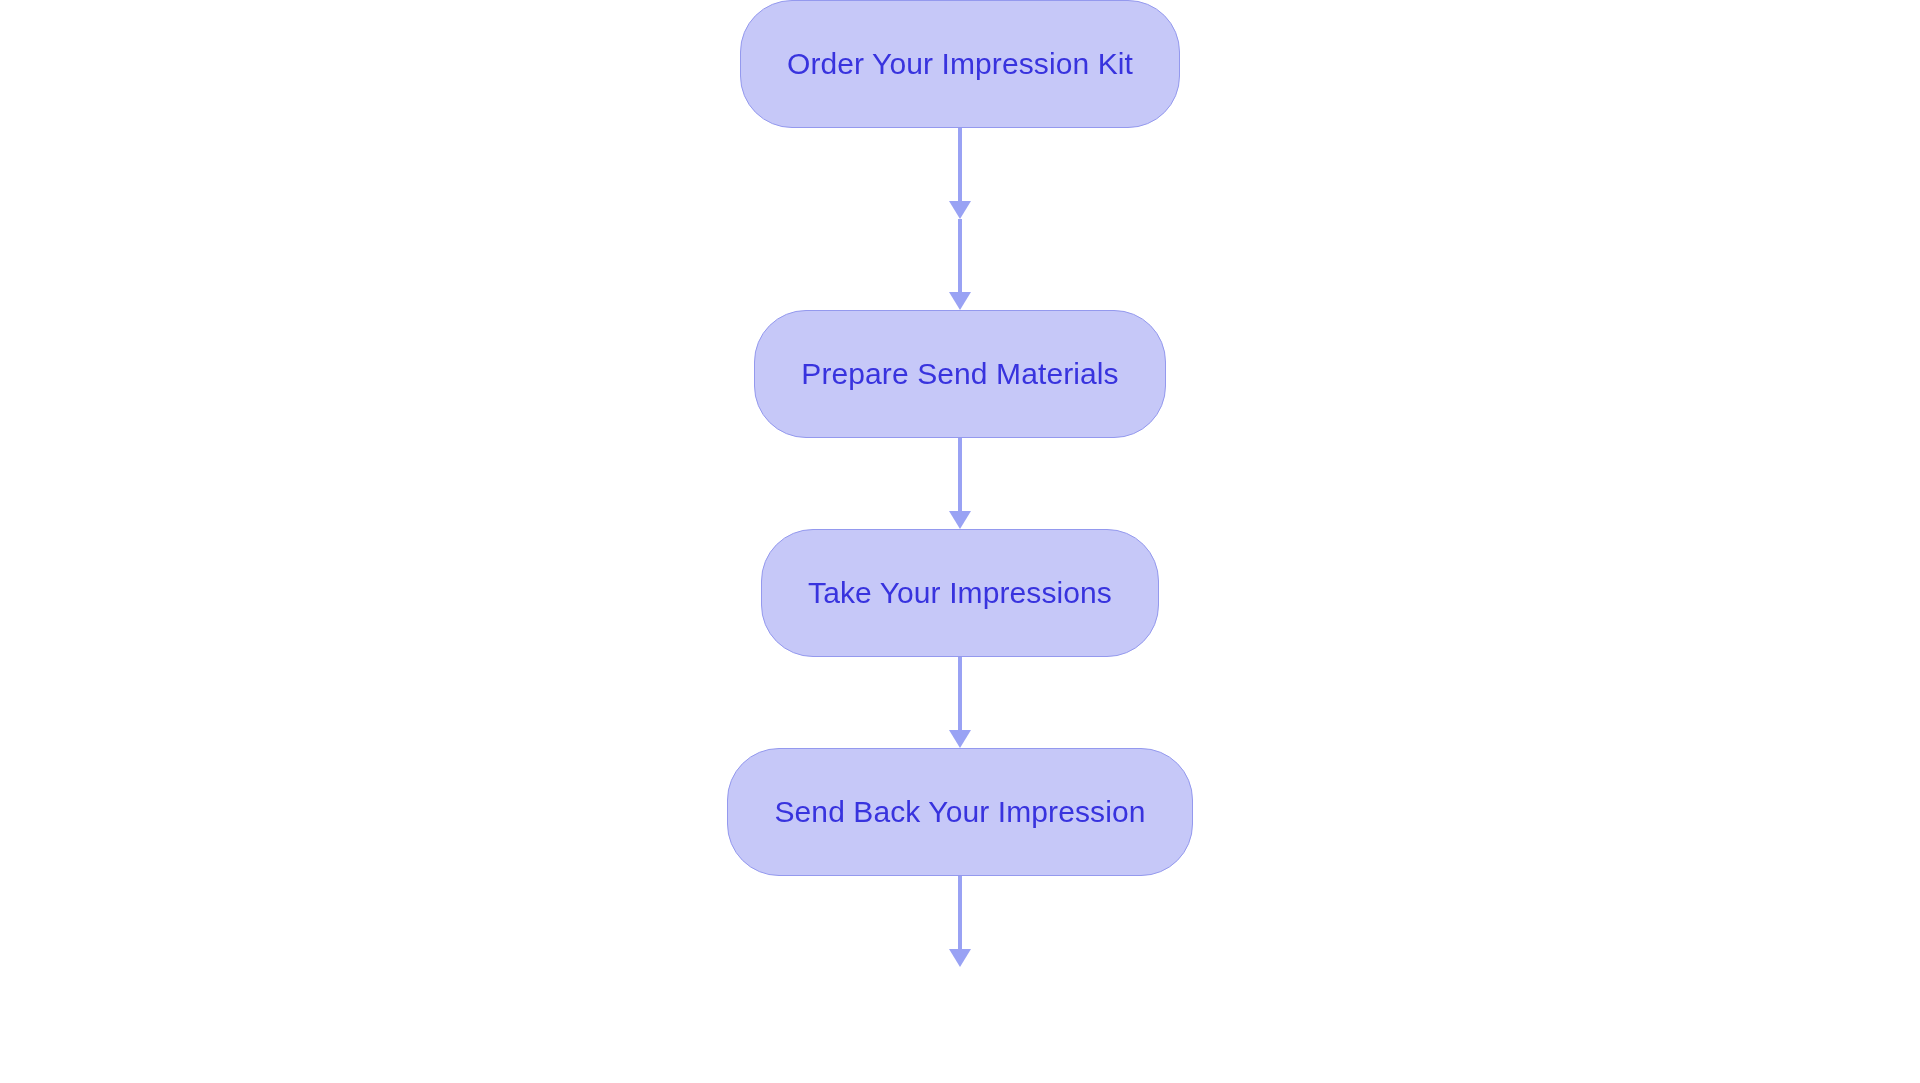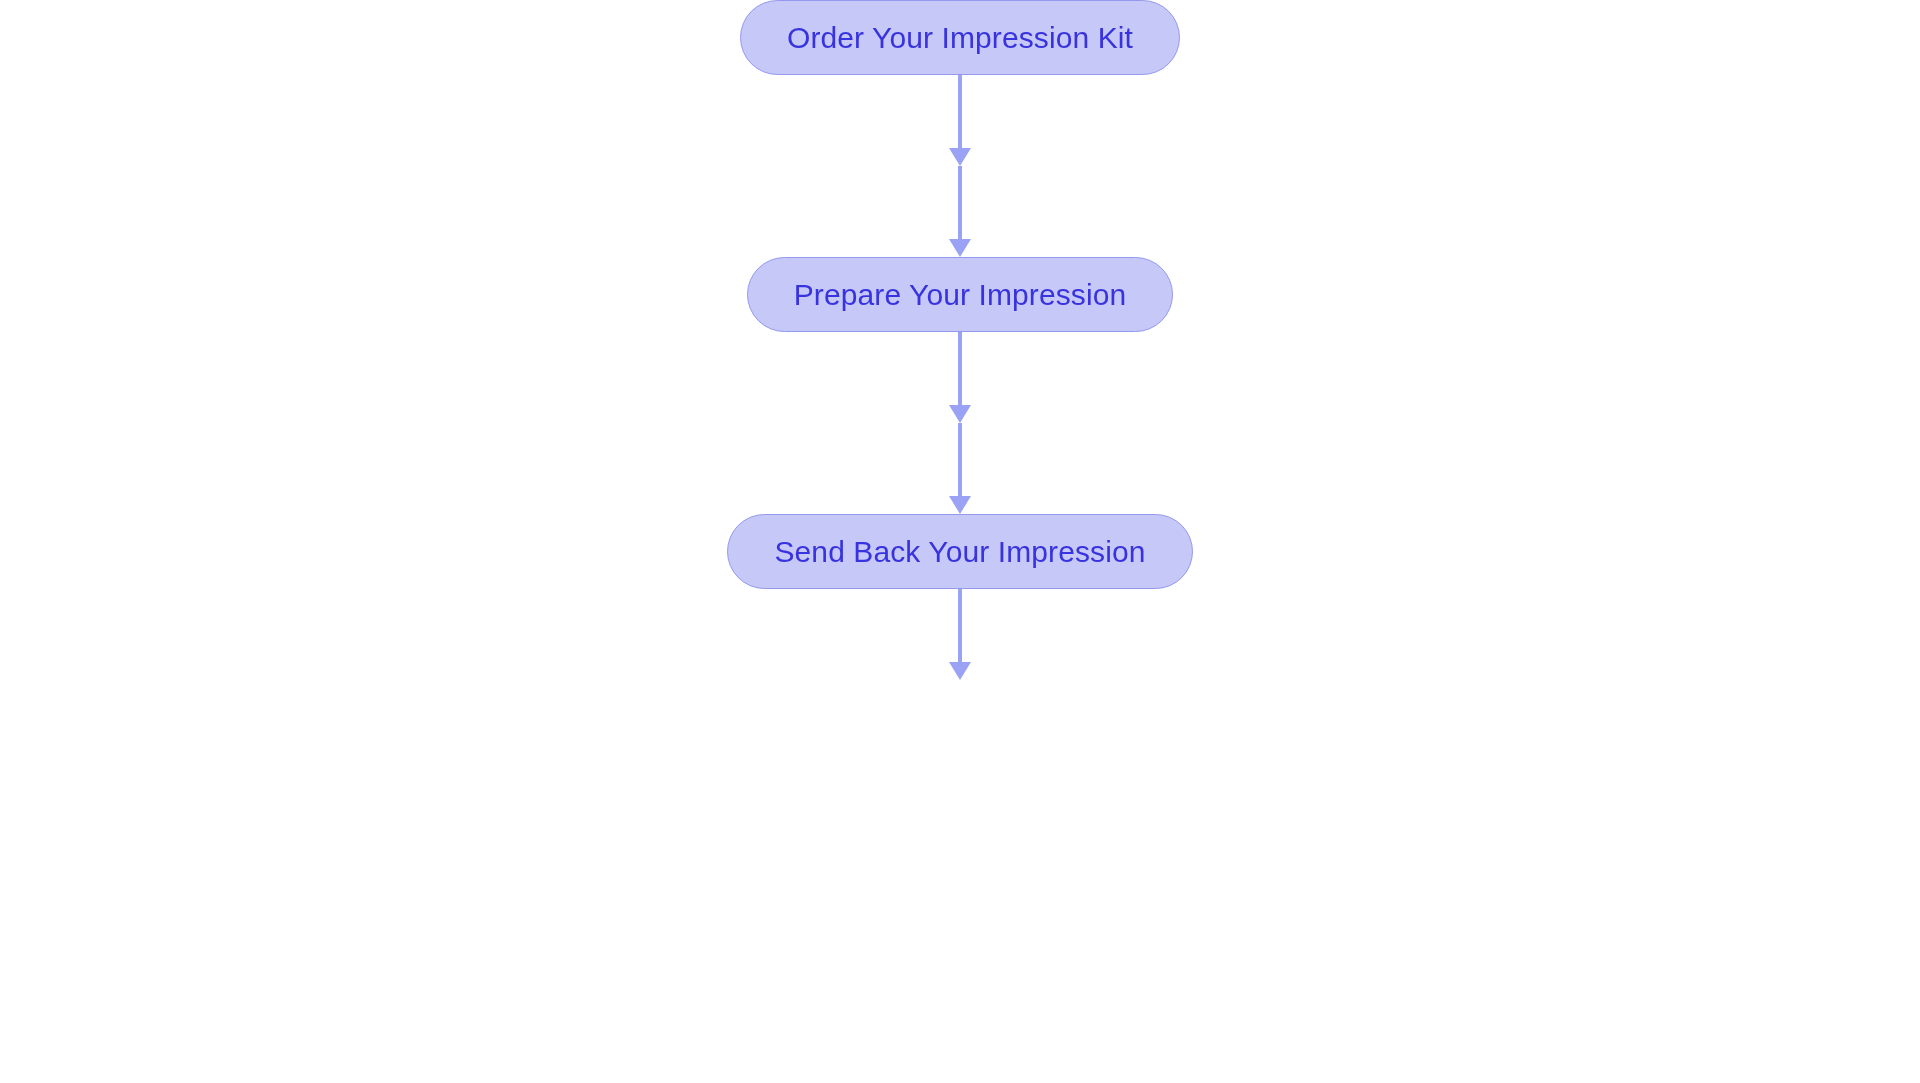--- a/index.html
+++ b/index.html
@@ -28,21 +28,21 @@
     width: 1920px;
     height: 1083px;
     display: flex;
     flex-direction: column;
     align-items: center;
     justify-content: flex-start;
   }
 
   .node {
     box-sizing: border-box;
-    height: 75px;
+    height: 128px;
     display: flex;
     align-items: center;
     justify-content: center;
     background: #c6c8f8;
     border: 1.6px solid #9499ee;
     border-radius: 52px;
     padding: 0 46px;
     white-space: nowrap;
     flex: none;
   }
@@ -101,28 +101,31 @@
       <div class="connector-head"></div>
     </div>
 
 
     <div class="connector">
       <div class="connector-line"></div>
       <div class="connector-head"></div>
     </div>
 
     <div class="node">
-      <span class="node-label">Prepare Your Impression</span>
+      <span class="node-label">Prepare Send Materials</span>
     </div>
 
     <div class="connector">
       <div class="connector-line"></div>
       <div class="connector-head"></div>
     </div>
 
+    <div class="node">
+      <span class="node-label">Take Your Impressions</span>
+    </div>
 
     <div class="connector">
       <div class="connector-line"></div>
       <div class="connector-head"></div>
     </div>
 
     <div class="node">
       <span class="node-label">Send Back Your Impression</span>
     </div>
 

